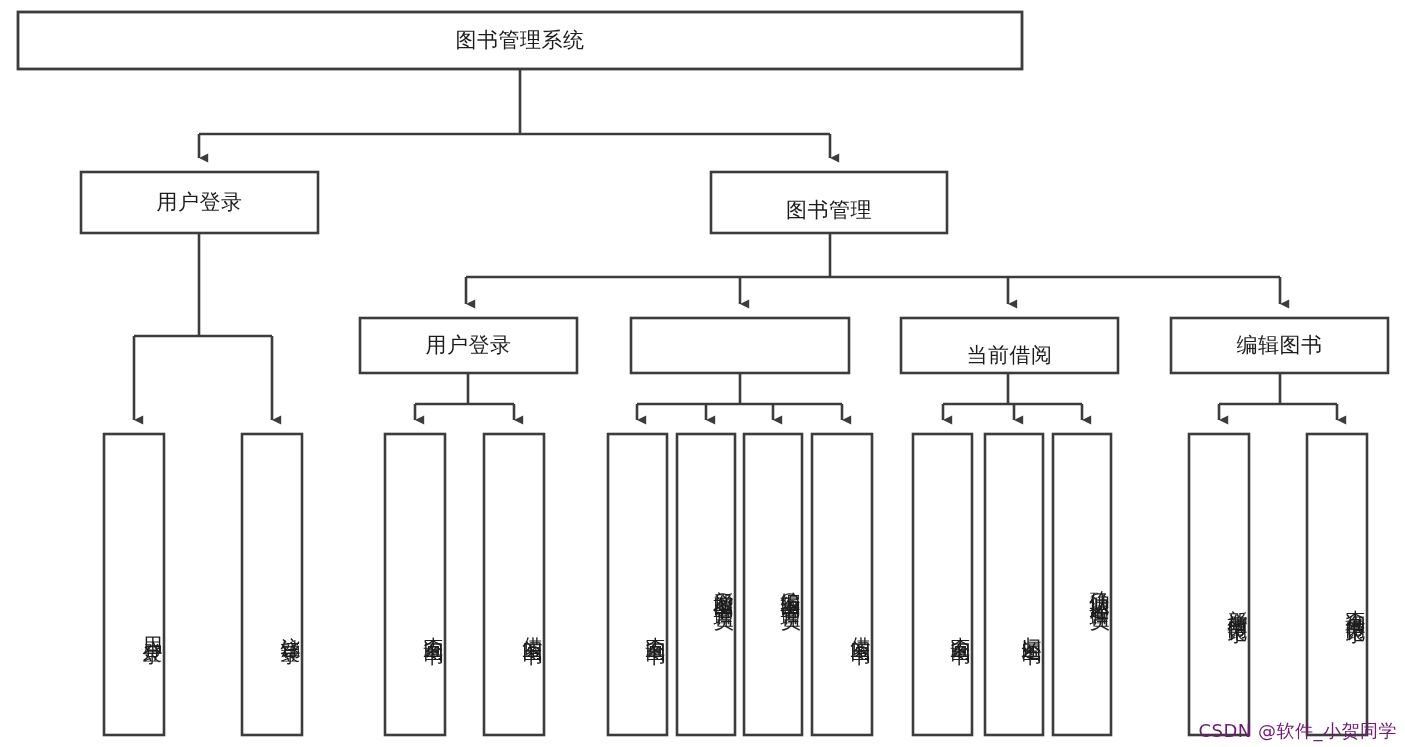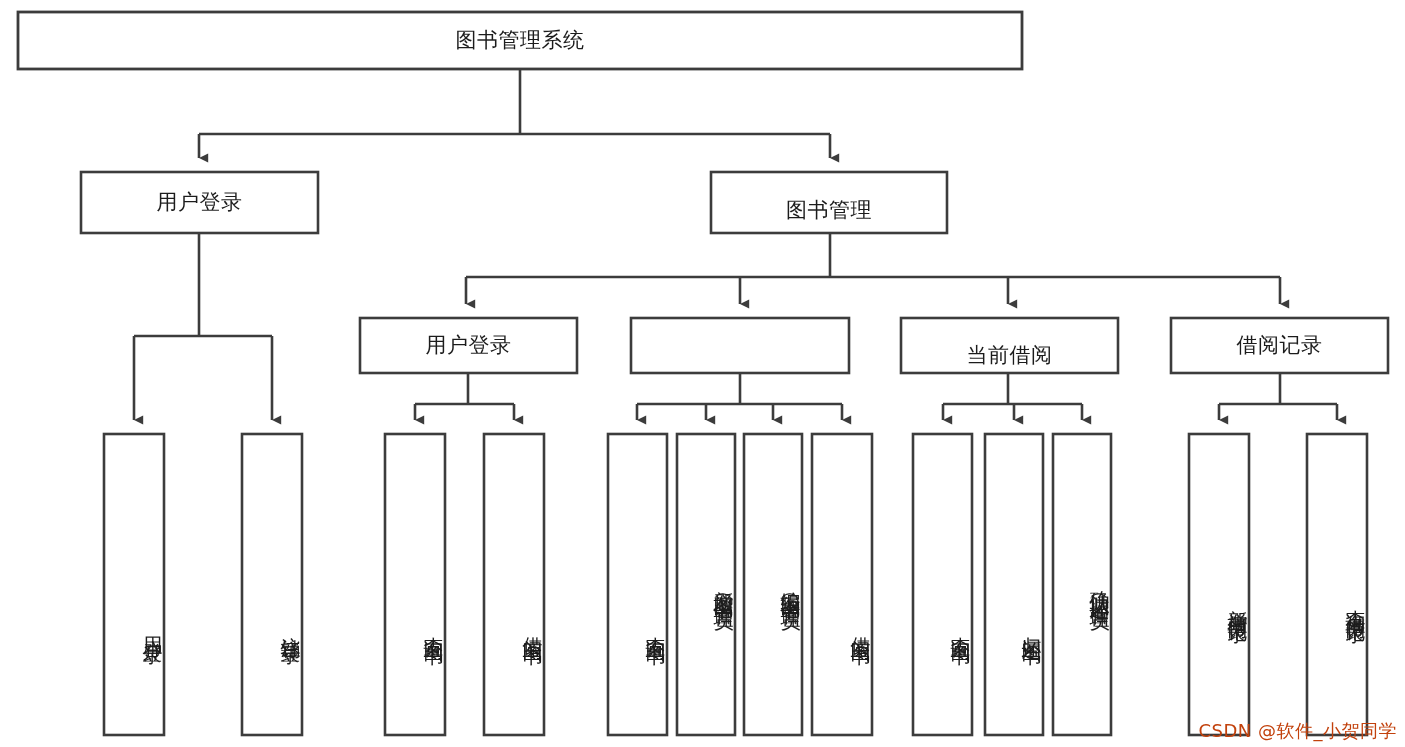--- a/index.html
+++ b/index.html
@@ -67,21 +67,21 @@
     letter-spacing: 3px;
     align-items: flex-start;
     justify-content: center;
     padding-top: 4px;
     box-sizing: border-box;
   }
   .watermark {
     position: absolute;
     right: 8px;
     bottom: 4px;
-    color: #c2410c;
+    color: #701a75;
     font-size: 18px;
     font-family: "DejaVu Sans", "Liberation Sans", sans-serif;
     letter-spacing: 0.5px;
     white-space: nowrap;
     pointer-events: none;
   }
 </style>
 </head>
 <body>
 
@@ -163,21 +163,21 @@
     <path class="connector" d="M 1337 404 L 1337 420" marker-end="url(#arrow)"></path>
   </svg>
 
   <div class="node-label" style="left:18px; top:12px; width:1004px; height:57px;">图书管理系统</div>
 
   <div class="node-label" style="left:81px; top:172px; width:237px; height:61px;">用户登录</div>
   <div class="node-label" style="left:711px; top:180px; width:236px; height:61px;">图书管理</div>
 
   <div class="node-label" style="left:360px; top:318px; width:217px; height:55px;">用户登录</div>
   <div class="node-label" style="left:901px; top:332px; width:217px; height:46px;">当前借阅</div>
-  <div class="node-label" style="left:1171px; top:318px; width:217px; height:55px;">借阅记录</div>
+  <div class="node-label" style="left:1171px; top:318px; width:217px; height:55px;">编辑图书</div>
 
   <div class="node-label vertical" style="left:104px; top:434px; width:60px; height:301px; padding-top:84px;">用户登录</div>
   <div class="node-label vertical" style="left:242px; top:434px; width:60px; height:301px; padding-top:84px;">注销登录</div>
 
   <div class="node-label vertical" style="left:385px; top:434px; width:60px; height:301px; padding-top:84px;">查询图书</div>
   <div class="node-label vertical" style="left:484px; top:434px; width:60px; height:301px; padding-top:84px;">借阅图书</div>
 
   <div class="node-label vertical" style="left:608px; top:434px; width:59px; height:301px; padding-top:84px;">查询图书</div>
   <div class="node-label vertical" style="left:677px; top:434px; width:58px; height:301px; padding-top:8px;">新增图书（管理员）</div>
   <div class="node-label vertical" style="left:744px; top:434px; width:58px; height:301px; padding-top:8px;">编辑图书（管理员）</div>

